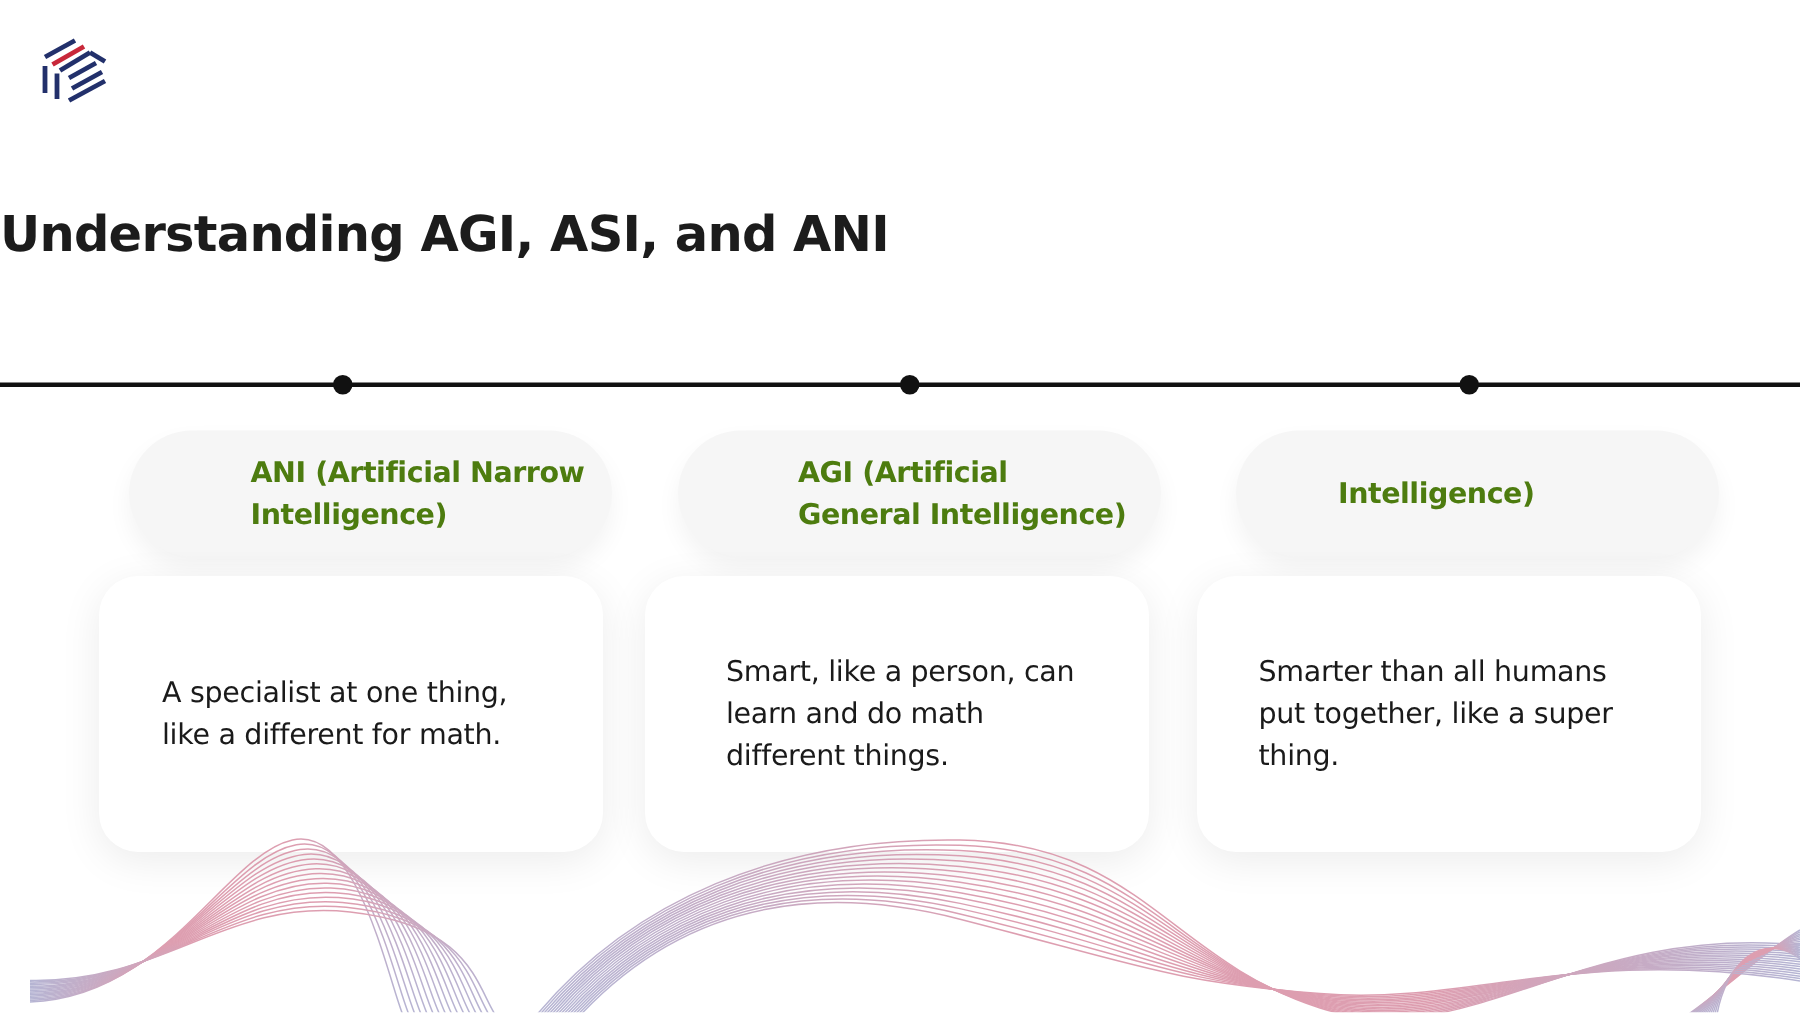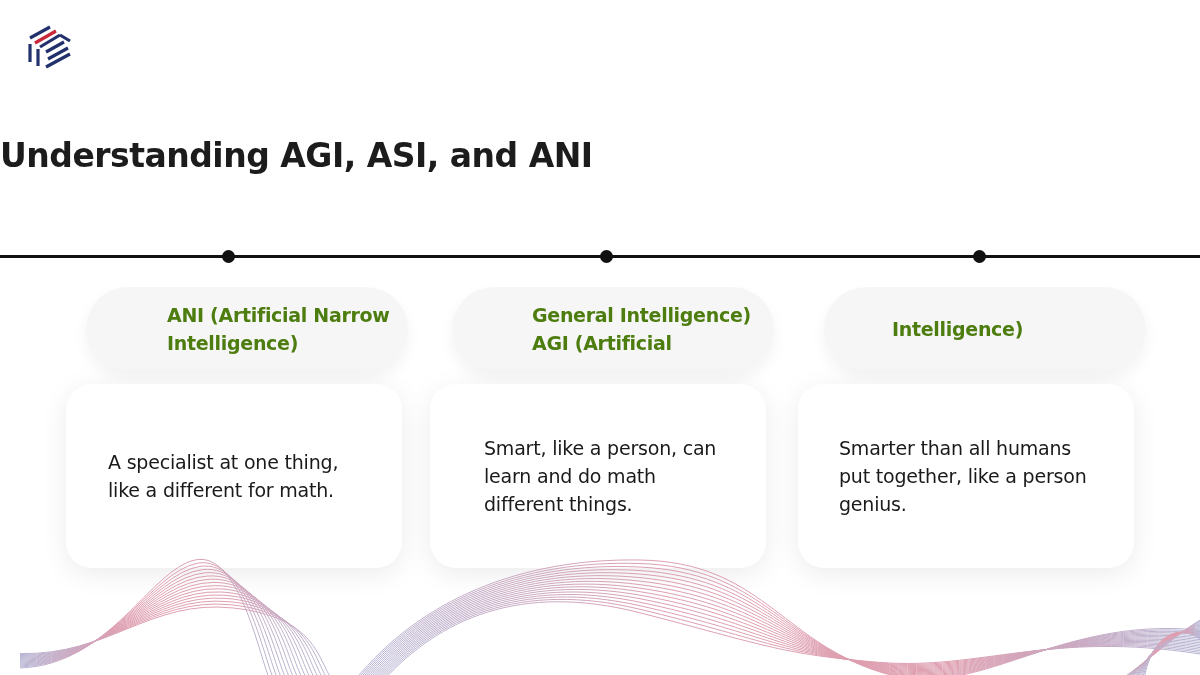--- a/index.html
+++ b/index.html
@@ -73,35 +73,35 @@
     <div>ANI (Artificial Narrow</div>
     <div>Intelligence)</div>
   </div>
 </div>
 <div class="card" style="left:66px; padding-left:42px; padding-right:40px">
   <div class="card-text">A specialist at one thing, like a different for math.</div>
 </div>
 
 <div class="pill" style="left:452px; padding-left:40px">
   <div class="pill-label">
+    <div>AGI (Artificial</div>
     <div>General Intelligence)</div>
-    <div>AGI (Artificial</div>
   </div>
 </div>
 <div class="card" style="left:430px; padding-left:54px; padding-right:36px">
   <div class="card-text">Smart, like a person, can learn and do math different things.</div>
 </div>
 
 <div class="pill" style="left:824px; padding-left:28px">
   <div class="pill-label">
     <div>Intelligence)</div>
   </div>
 </div>
 <div class="card" style="left:798px; padding-left:41px; padding-right:36px">
-  <div class="card-text">Smarter than all humans put together, like a person genius.</div>
+  <div class="card-text">Smarter than all humans put together, like a super thing.</div>
 </div>
 
 <svg class="waves" viewBox="0 0 1200 135" preserveAspectRatio="none">
   <defs>
     <linearGradient id="wg" x1="0" x2="1" y1="0" y2="0">
       <stop offset="0" stop-color="#a9a8cc"></stop>
       <stop offset="0.35" stop-color="#d88ea3"></stop>
       <stop offset="0.7" stop-color="#d88ea3"></stop>
       <stop offset="1" stop-color="#a9a8cc"></stop>
     </linearGradient>

